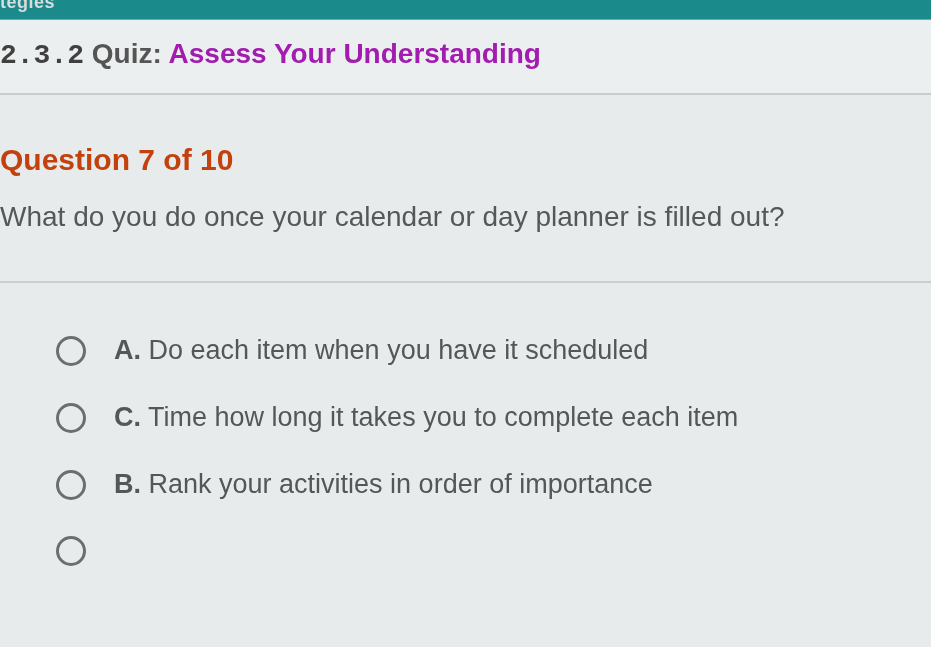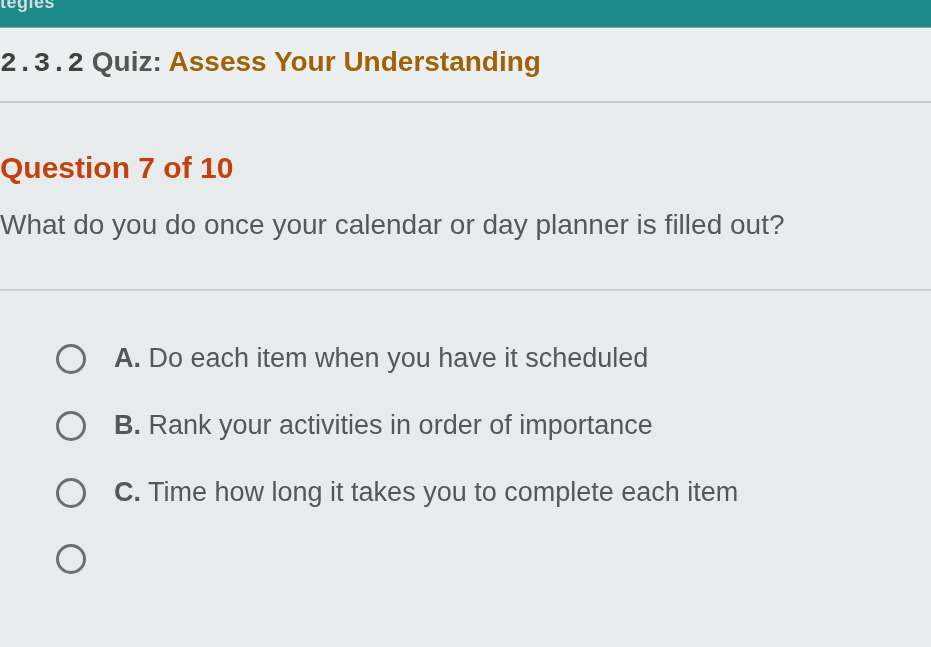--- a/index.html
+++ b/index.html
@@ -9,21 +9,21 @@
     }
     body {
       width: 931px;
       height: 647px;
       font-family: Arial, Helvetica, sans-serif;
       background: #e8ebec;
       color: #4a4e52;
       overflow: hidden;
     }
     .top-edge {
-      height: 28px;
+      height: 20px;
       background: #1a8a8a;
       border-bottom: 1px solid #999;
     }
     .top-fragment {
       position: absolute;
       top: -8px;
       left: 0;
       color: #d9dcdd;
       font-size: 18px;
       font-weight: bold;
@@ -41,21 +41,21 @@
       padding-left: 0;
     }
     .quiz-number {
       color: #404040;
       font-family: Liberation Mono, monospace;
     }
     .quiz-label {
       color: #555;
     }
     .quiz-title {
-      color: #a16207;
+      color: #a21caf;
       font-weight: bold;
       text-align: center;
     }
     .content {
       padding: 48px 0 0 0;
     }
     .question-heading {
       font-size: 30px;
       font-weight: bold;
       color: #c2410c;
@@ -124,28 +124,28 @@
     <div class="option">
       <div class="radio"></div>
       <div class="option-text">
         <span class="option-letter">A.</span>
         <span>Do each item when you have it scheduled</span>
       </div>
     </div>
     <div class="option">
       <div class="radio"></div>
       <div class="option-text">
-        <span class="option-letter">B.</span>
-        <span>Rank your activities in order of importance</span>
+        <span class="option-letter">C.</span>
+        <span>Time how long it takes you to complete each item</span>
       </div>
     </div>
     <div class="option">
       <div class="radio"></div>
       <div class="option-text">
-        <span class="option-letter">C.</span>
-        <span>Time how long it takes you to complete each item</span>
+        <span class="option-letter">B.</span>
+        <span>Rank your activities in order of importance</span>
       </div>
     </div>
     <div class="option">
       <div class="radio"></div>
     </div>
   </div>
 </div>
 
 </body></html>

